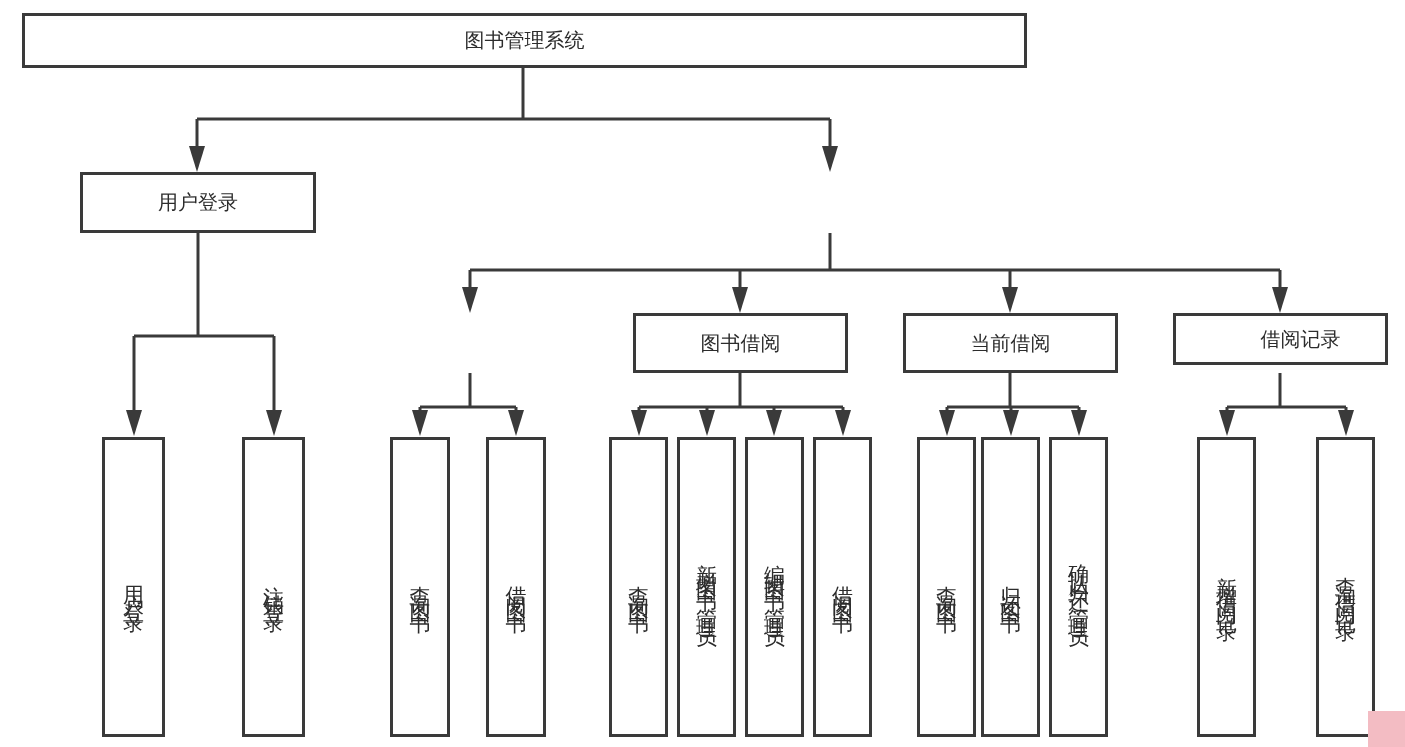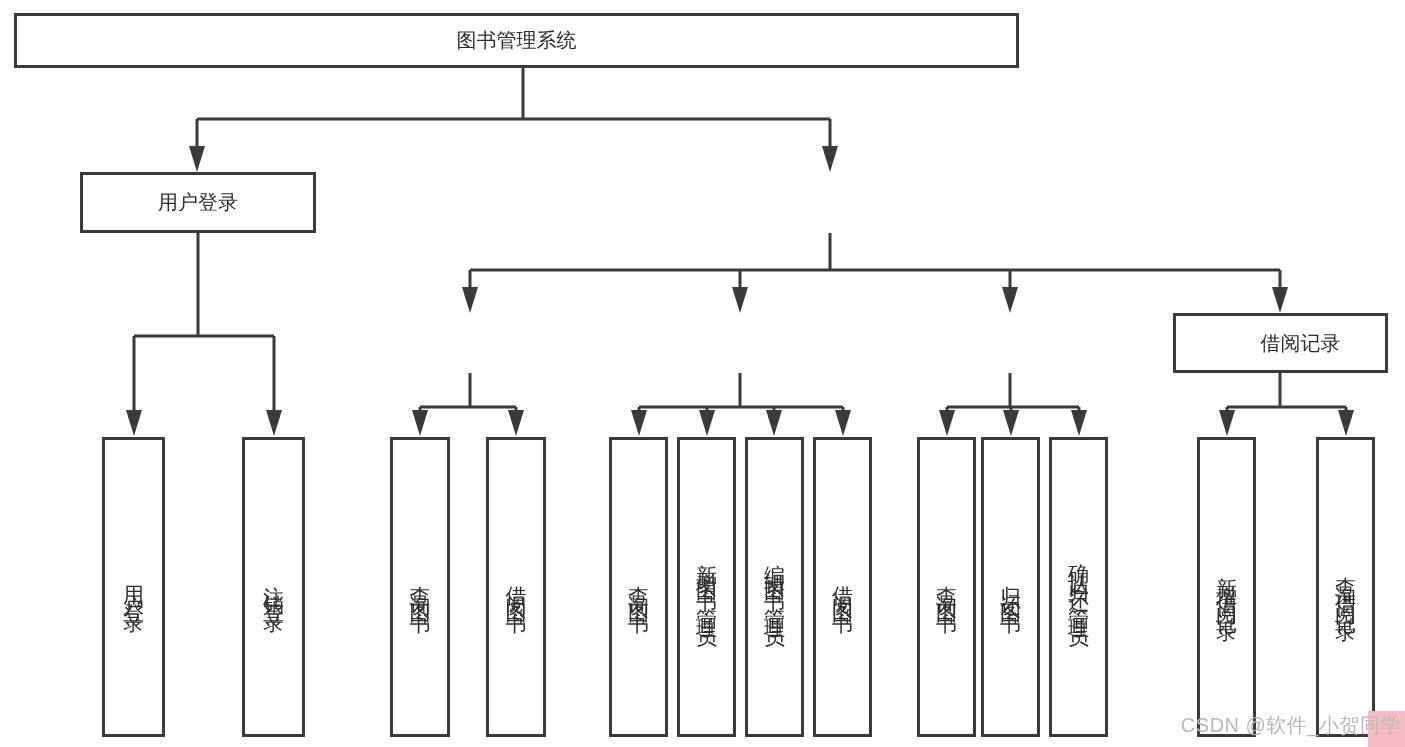--- a/index.html
+++ b/index.html
@@ -105,40 +105,41 @@
     <g>
       <line x1="1280" y1="373" x2="1280" y2="407"></line>
       <line x1="1227" y1="407" x2="1346" y2="407"></line>
       <line x1="1227" y1="407" x2="1227" y2="414"></line>
       <polygon points="1219,410 1235,410 1227,436"></polygon>
       <line x1="1346" y1="407" x2="1346" y2="414"></line>
       <polygon points="1338,410 1354,410 1346,436"></polygon>
     </g>
   </svg>
 
-  <div class="box" style="left:14px; top:13px; width:1005px; height:55px;">图书管理系统</div>
+  <div class="box" style="left:22px; top:13px; width:1005px; height:55px;">图书管理系统</div>
 
   <div class="box" style="left:80px; top:172px; width:236px; height:61px;">用户登录</div>
 
-  <div class="box" style="left:1173px; top:313px; width:215px; height:60px;padding-left:40px;">借阅记录</div>
+  <div class="box" style="left:633px; top:313px; width:215px; height:60px;">图书借阅</div>
+  <div class="box" style="left:903px; top:313px; width:215px; height:60px;">当前借阅</div>
+  <div class="box" style="left:1173px; top:313px; width:215px; height:52px;padding-left:40px;">借阅记录</div>
 
   <div class="box vbox" style="left:102px; top:437px; width:63px; height:300px;">用户登录</div>
   <div class="box vbox" style="left:242px; top:437px; width:63px; height:300px;">注销登录</div>
 
   <div class="box vbox" style="left:390px; top:437px; width:60px; height:300px;">查询图书</div>
   <div class="box vbox" style="left:486px; top:437px; width:60px; height:300px;">借阅图书</div>
 
   <div class="box vbox" style="left:609px; top:437px; width:59px; height:300px;">查询图书</div>
   <div class="box vbox" style="left:677px; top:437px; width:59px; height:300px;">新增图书（管理员）</div>
   <div class="box vbox" style="left:745px; top:437px; width:59px; height:300px;">编辑图书（管理员）</div>
   <div class="box vbox" style="left:813px; top:437px; width:59px; height:300px;">借阅图书</div>
 
   <div class="box vbox" style="left:917px; top:437px; width:59px; height:300px;">查询图书</div>
   <div class="box vbox" style="left:981px; top:437px; width:59px; height:300px;">归还图书</div>
   <div class="box vbox" style="left:1049px; top:437px; width:59px; height:300px;">确认归还（管理员）</div>
 
   <div class="box vbox" style="left:1197px; top:437px; width:59px; height:300px;">新增借阅记录</div>
   <div class="box vbox" style="left:1316px; top:437px; width:59px; height:300px;">查询借阅记录</div>
 
   <div class="watermark-highlight"></div>
-  <div class="watermark">CSDN @软件_小贺同学</div>
 
 </div>
 
 </body></html>

